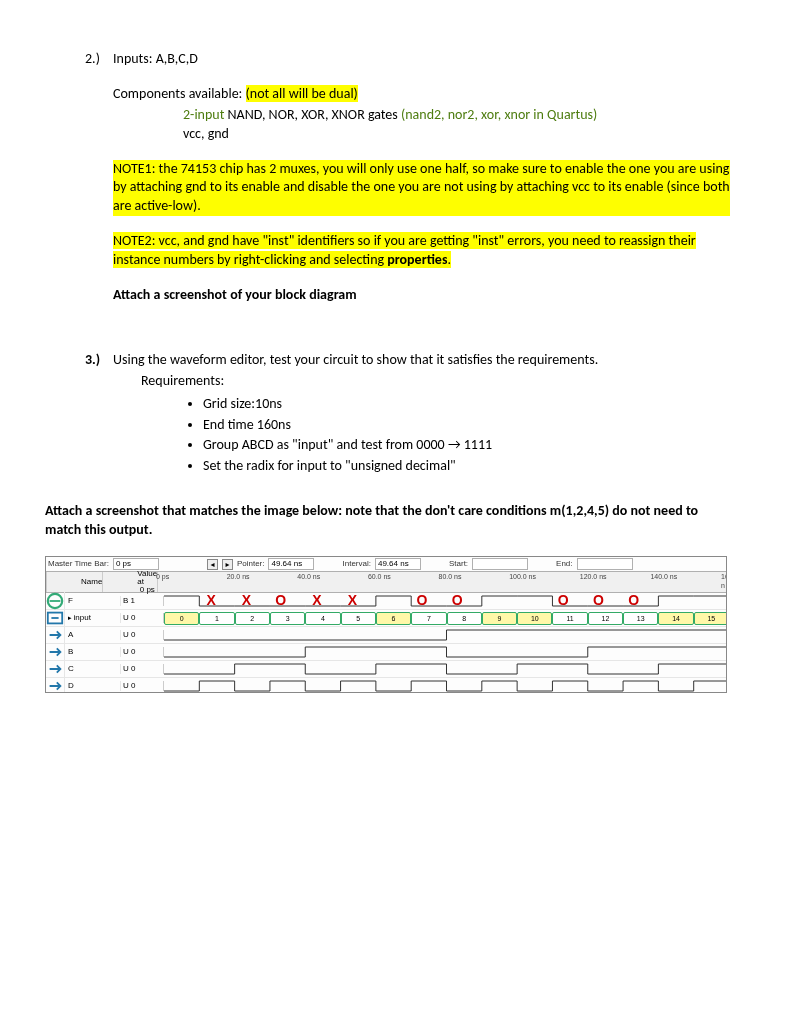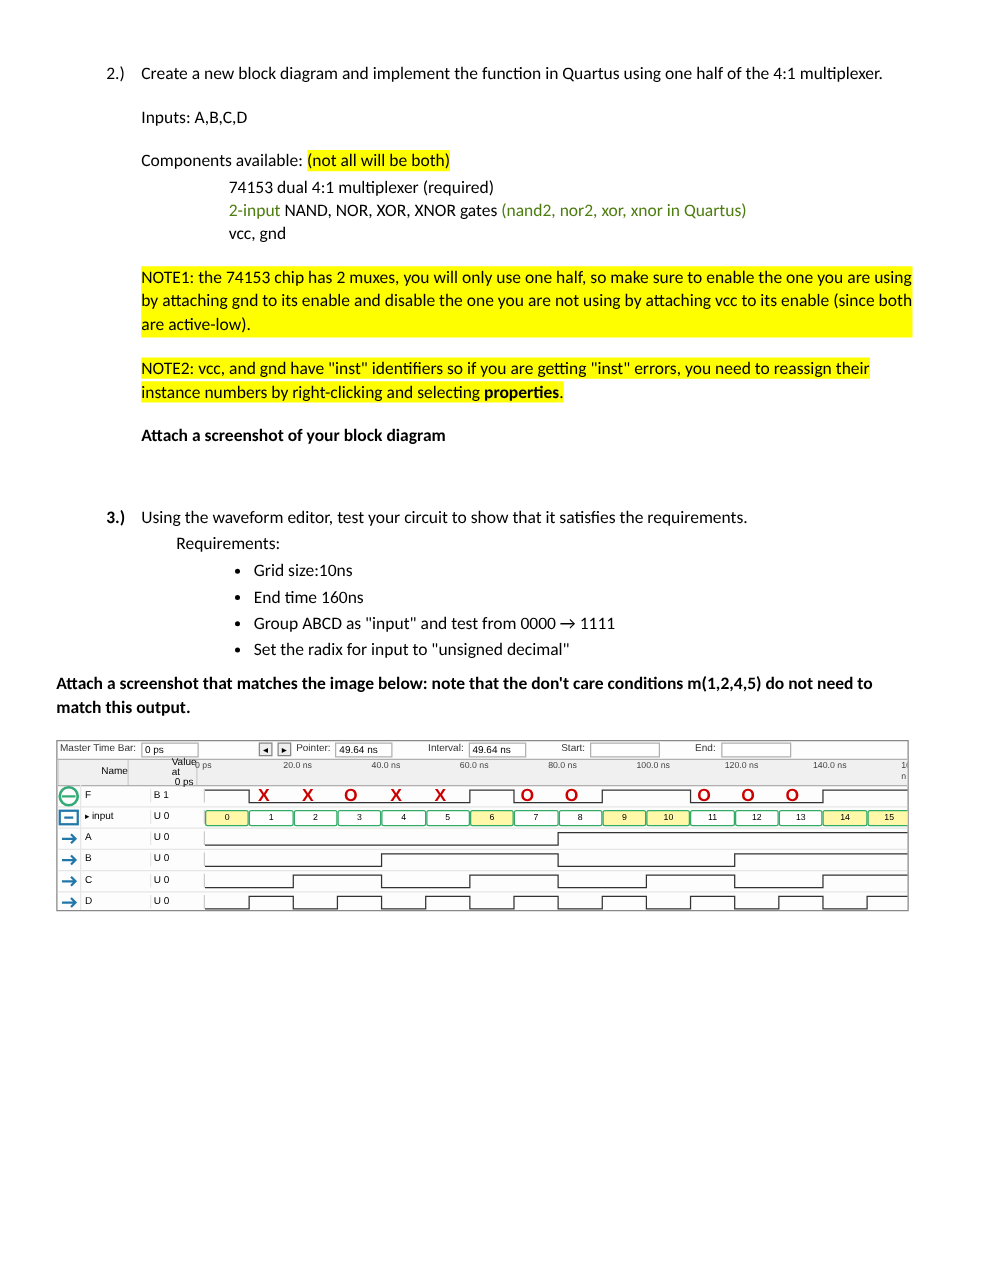--- a/index.html
+++ b/index.html
@@ -6,21 +6,21 @@
   .page{width:800px;min-height:1024px;box-sizing:border-box;padding:50px 70px 40px 85px;font-size:14px;line-height:1.35;}
   .q-item{display:flex;align-items:flex-start;margin-bottom:4px;}
   .q-num{width:28px;flex:0 0 28px;}
   .q-body{flex:1;}
   .para{margin:0 0 16px 0;}
   .indent1{margin-left:28px;}
   .indent2{margin-left:70px;}
   .hl{background:#fefe00;}
   .red{color:#4d7c0f;}
   .bold{font-weight:700;}
-  ul.req{margin:4px 0 4px 0;padding-left:90px;}
+  ul.req{margin:4px 0 22px 0;padding-left:90px;}
   ul.req li{margin:2px 0;}
   
   .wave-wrap{width:680px;height:135px;border:1px solid #888;background:#fdfdfd;font-size:8px;font-family:Tahoma,Arial,sans-serif;overflow:hidden;}
   .wave-topbar{height:14px;border-bottom:1px solid #b0b0b0;display:flex;align-items:center;padding:0 2px;gap:4px;}
   .wave-topbar .lbl{color:#333;}
   .wave-topbar .fld{background:#fff;border:1px solid #b0b0b0;height:10px;min-width:40px;padding:0 2px;}
   .wave-topbar .nav{display:inline-block;width:9px;height:9px;line-height:9px;text-align:center;border:1px solid #888;background:#eee;}
   .wave-hdr{height:20px;display:flex;border-bottom:1px solid #b0b0b0;background:#f0f0f0;}
   .wave-hdr .left{width:110px;flex:0 0 110px;display:flex;gap:34px;}
   .wave-hdr .left .c1{width:18px;border-right:1px solid #ccc;}
@@ -39,28 +39,26 @@
   .mark{position:absolute;color:#c00;font-size:14px;font-weight:700;top:-2px;pointer-events:none;}
 </style>
 </head>
 <body>
 
 <div class="page">
 
   <div class="q-item">
     <div class="q-num">2.)</div>
     <div class="q-body">
-      <p class="para">Create a new block diagram and implement the function in Quartus using one half of the 4:1 multiplexer.</p>
       <p class="para">Inputs: A,B,C,D</p>
 
       <p class="para" style="margin-bottom:2px;">
-        <span>Components available: </span><span class="hl">(not all will be both)</span>
+        <span>Components available: </span><span class="hl">(not all will be dual)</span>
       </p>
       <div class="indent2">
-        <div>74153 dual 4:1 multiplexer (required)</div>
         <div>
           <span class="red">2-input</span><span> NAND, NOR, XOR, XNOR gates </span><span class="red">(nand2, nor2, xor, xnor in Quartus)</span>
         </div>
         <div>vcc, gnd</div>
       </div>
 
       <p class="para hl" style="margin-top:16px;">NOTE1: the 74153 chip has 2 muxes, you will only use one half, so make sure to enable the one you are using by attaching gnd to its enable and disable the one you are not using by attaching vcc to its enable (since both are active-low).</p>
 
       <p class="para">
         <span class="hl">NOTE2: vcc, and gnd have "inst" identifiers so if you are getting "inst" errors, you need to reassign their instance numbers by right-clicking and selecting </span><span class="hl bold">properties</span><span class="hl">.</span>

